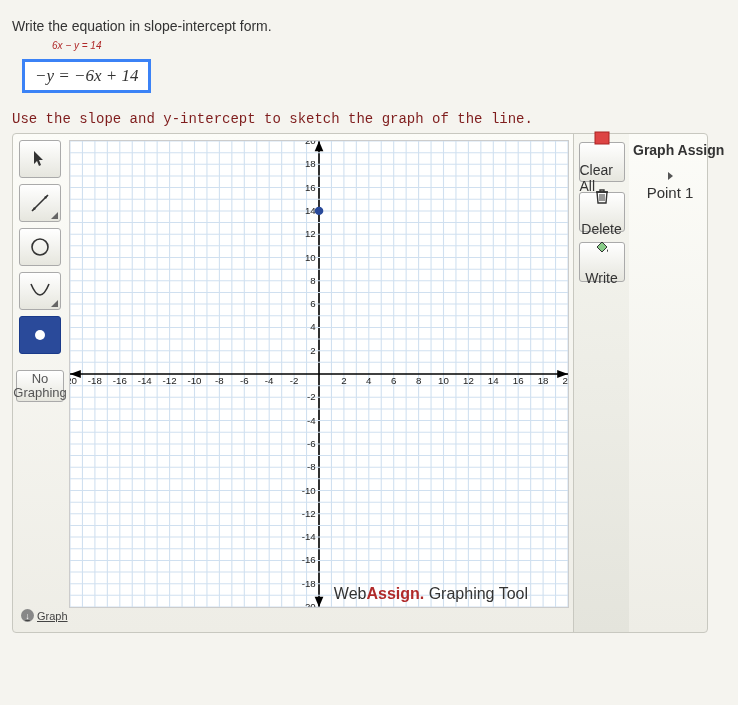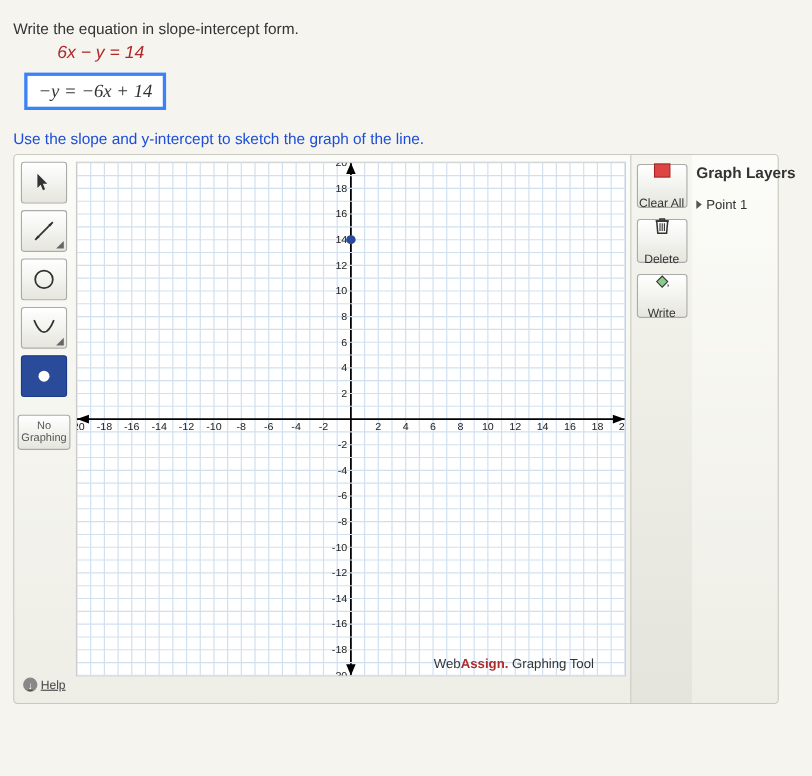--- a/index.html
+++ b/index.html
@@ -7,32 +7,32 @@
       font-family: Arial, Helvetica, sans-serif;
       background: #f5f4ef;
       width: 738px;
       height: 705px;
       overflow: hidden;
       color: #333;
       font-size: 13px;
     }
     .content-wrap { padding: 10px 30px 0 12px; }
     .prompt1 { font-size: 14px; color: #333; margin: 8px 0 6px 0; font-weight: normal; }
-    .eqn-given { color: #b02a2a; font-style: italic; margin: 0 0 8px 40px; font-size: 16px; }
+    .eqn-given { color: #b02a2a; font-style: italic; margin: 0 0 8px 40px; font-size: 10px; }
     .answer-box {
       display: inline-block;
       border: 3px solid #3b82f6;
       background: #fff;
       padding: 4px 10px;
       margin: 0 0 14px 10px;
       font-family: "Times New Roman", serif;
       font-style: italic;
       font-size: 17px;
     }
-    .prompt2 { font-size: 14px; color: #1d4ed8; margin: 4px 0 6px 0; }
+    .prompt2 { font-size: 14px; color: #7f1d1d; margin: 4px 0 6px 0; font-family: Liberation Mono, monospace; }
     .graph-panel {
       display: flex;
       border: 1px solid #c8c8c0;
       border-radius: 4px;
       background: linear-gradient(#fcfcf8, #eeede6);
       height: 500px;
       position: relative;
     }
     .toolbar {
       width: 54px;
@@ -62,21 +62,21 @@
     .corner-tri {
       position: absolute; right: 2px; bottom: 2px;
       border-left: 7px solid transparent;
       border-bottom: 7px solid #666;
     }
     .no-solution-btn {
       width: 48px; height: 32px;
       background: linear-gradient(#ffffff, #e6e6de);
       border: 1px solid #aaa;
       border-radius: 3px;
-      font-size: 10px;
+      font-size: 13px;
       text-align: center;
       color: #555;
       display: flex; flex-direction: column;
       align-items: center; justify-content: center;
       line-height: 1.1;
       margin-top: 10px;
       cursor: pointer;
     }
     .help-link {
       position: absolute;
@@ -102,57 +102,58 @@
       margin: 6px 4px 24px 2px;
       border: 1px solid #ccc;
     }
     .gridlines line { stroke: #d0e0f0; stroke-width: 1; }
     .gridlines line.axis { stroke: #000; stroke-width: 1.5; }
     .axlabel { font-size: 9px; fill: #222; text-anchor: middle; }
     .axlabel.y { text-anchor: end; }
     .plotted-pt { fill: #2a4a9a; }
     .arrowhead { fill: #000; }
     .brand {
-      position: absolute; right: 28px; bottom: 4px;
-      font-size: 12px; color: #333;
+      position: absolute; right: 40px; bottom: 4px;
+      font-size: 16px; color: #333;
     }
     .brand b { color: #b02a2a; font-weight: bold; }
     .side-buttons {
       width: 56px;
       flex-shrink: 0;
       padding: 8px 4px;
       display: flex;
       flex-direction: column;
       gap: 10px;
       align-items: center;
       background: linear-gradient(#f6f6f0,#e4e4dc);
       border-left: 1px solid #c8c8c0;
     }
     .side-btn {
       width: 46px; height: 40px;
       background: linear-gradient(#ffffff,#e6e6de);
       border: 1px solid #aaa;
       border-radius: 3px;
       display: flex; flex-direction: column;
       align-items: center; justify-content: center;
-      font-size: 11px; color: #333;
+      font-size: 14px; color: #333;
       cursor: pointer;
       gap: 17px;
     }
     .side-btn .ic { height: 16px; display: flex; align-items: center; justify-content: center; }
     .layers-col {
       width: 78px;
       flex-shrink: 0;
       padding: 8px 0 0 4px;
     }
     .layers-title { font-weight: bold; font-size: 14px; margin-bottom: 14px; color: #333; white-space: nowrap; }
     .layer-item {
-      font-size: 12px; color: #333;
+      font-size: 15px; color: #333;
       display: flex; align-items: center; gap: 4px;
       cursor: pointer;
+      flex-direction: column;
     }
     .tri { display: inline-block; width: 0; height: 0;
       border-top: 4px solid transparent;
       border-bottom: 4px solid transparent;
       border-left: 5px solid #555; }
     
     .cursor-svg { width: 14px; height: 18px; }
     .pt { width: 10px; height: 10px; border-radius: 50%; background: #2a4a9a; }
   </style>
 </head>
@@ -194,21 +195,21 @@
       <div class="tool-btn selected">
         <span class="pt"></span>
       </div>
       <div class="no-solution-btn">
         <span>No</span>
         <span>Graphing</span>
       </div>
 
       <div class="help-link">
         <span class="help-icon-c">↓</span>
-        <span>Help</span>
+        <span>Graph</span>
       </div>
     </div>
 
     <div class="graph-area">
       <svg id="graph-svg" width="100%" height="100%" viewBox="0 0 460 460" preserveAspectRatio="none">
           <g class="gridlines">
             <line x1="0" x2="0" y1="0" y2="460"></line>
             <line x1="11.5" x2="11.5" y1="0" y2="460"></line>
             <line x1="23" x2="23" y1="0" y2="460"></line>
             <line x1="34.5" x2="34.5" y1="0" y2="460"></line>
@@ -368,21 +369,21 @@
           <svg width="16" height="14" viewBox="0 0 16 14">
             <path d="M3 8 L8 3 L13 8 L8 13 Z" fill="#8c8" stroke="#333"></path>
             <path d="M13 10 Q15 12 13 13 Z" fill="#333"></path>
           </svg>
         </span>
         <span>Write</span>
       </div>
     </div>
 
     <div class="layers-col">
-      <div class="layers-title">Graph Layers</div>
+      <div class="layers-title">Graph Assign</div>
       <div class="layer-item">
         <span class="tri"></span>
         <span>Point 1</span>
       </div>
     </div>
 
   </div>
 </div>
 
 </body></html>

